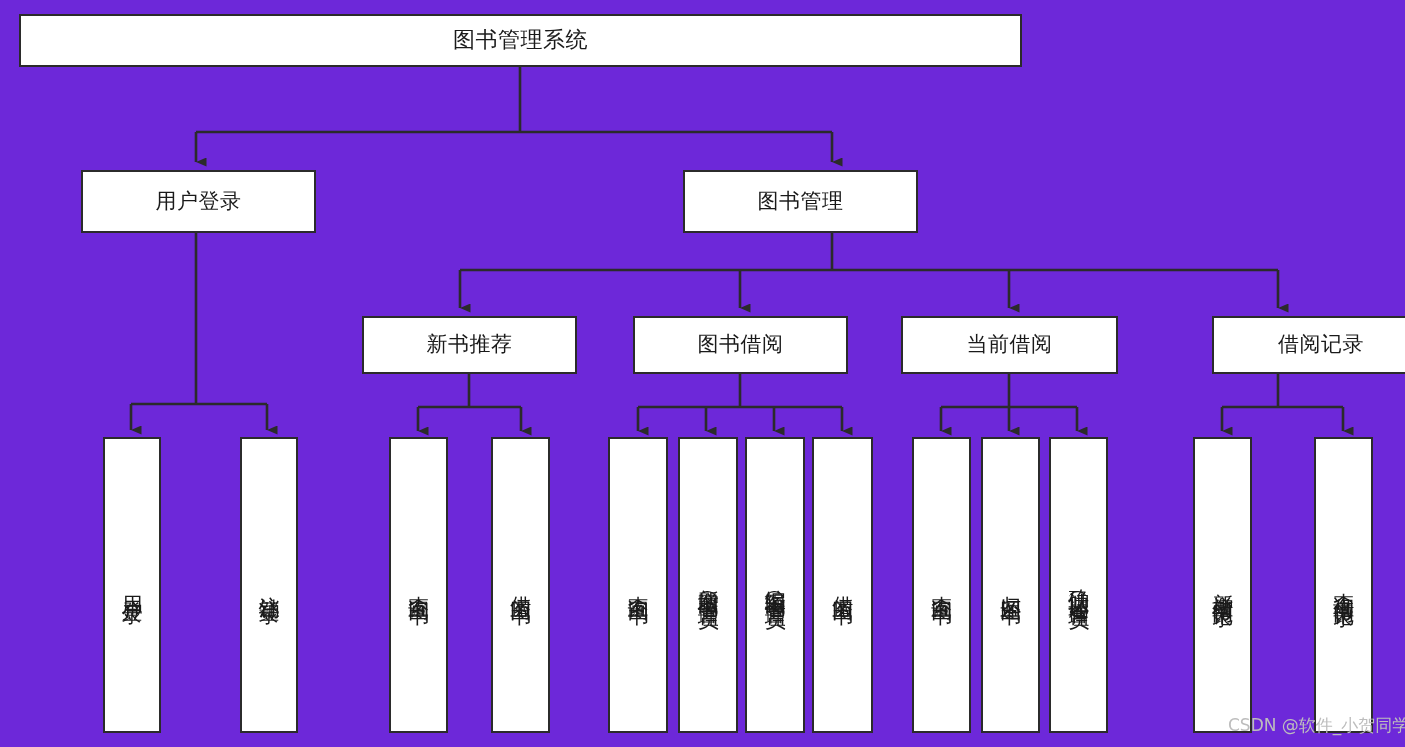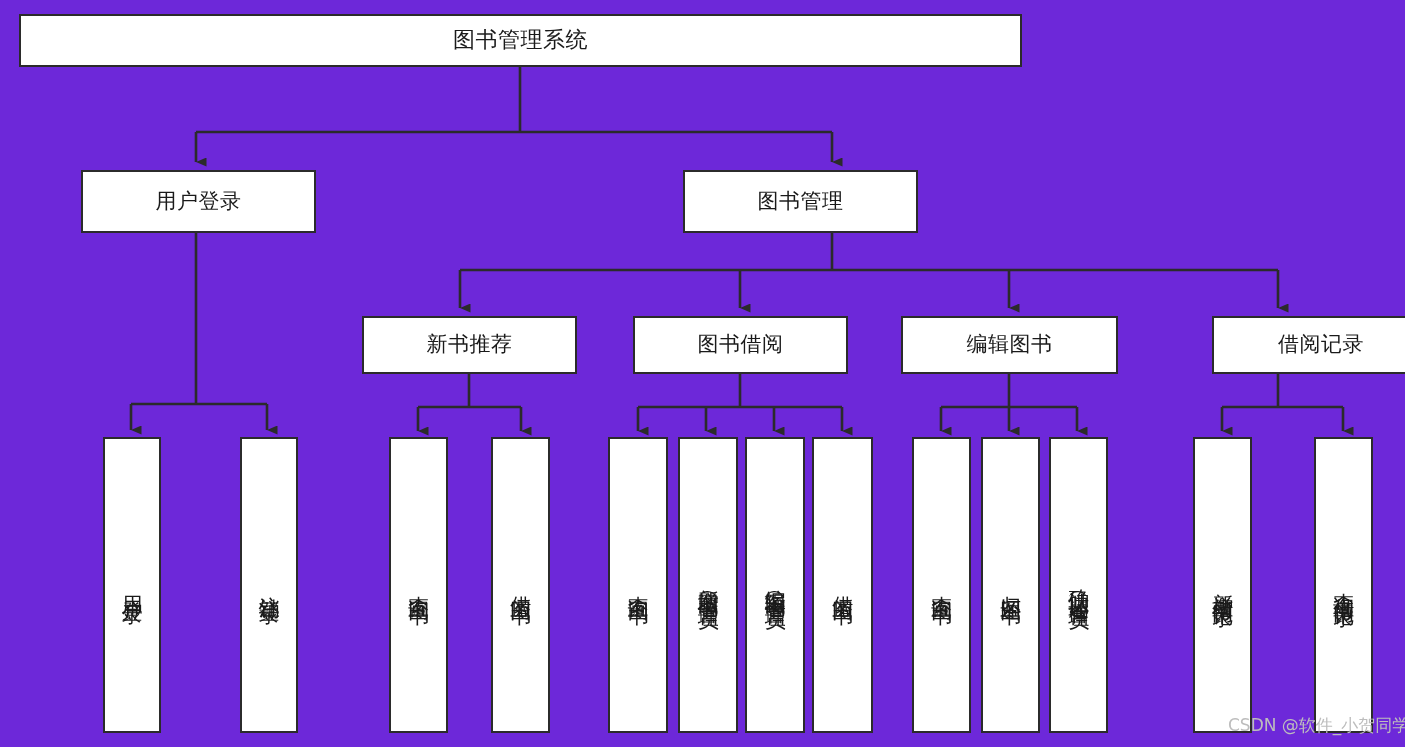--- a/index.html
+++ b/index.html
@@ -141,21 +141,21 @@
     <span class="lbl">图书管理</span>
   </div>
 
   <div class="node horiz" style="left:362px; top:316px; width:215px; height:58px;">
     <span class="lbl">新书推荐</span>
   </div>
   <div class="node horiz" style="left:633px; top:316px; width:215px; height:58px;">
     <span class="lbl">图书借阅</span>
   </div>
   <div class="node horiz" style="left:901px; top:316px; width:217px; height:58px;">
-    <span class="lbl">编辑图书</span>
+    <span class="lbl">当前借阅</span>
   </div>
   <div class="node horiz" style="left:1170px; top:316px; width:218px; height:58px;margin-left:42px;">
     <span class="lbl">借阅记录</span>
   </div>
 
   <div class="node vert" style="left:103px; top:437px; width:58px; height:296px;">
     <span class="lbl">用户登录</span>
   </div>
   <div class="node vert" style="left:240px; top:437px; width:58px; height:296px;">
     <span class="lbl">注销登录</span>

